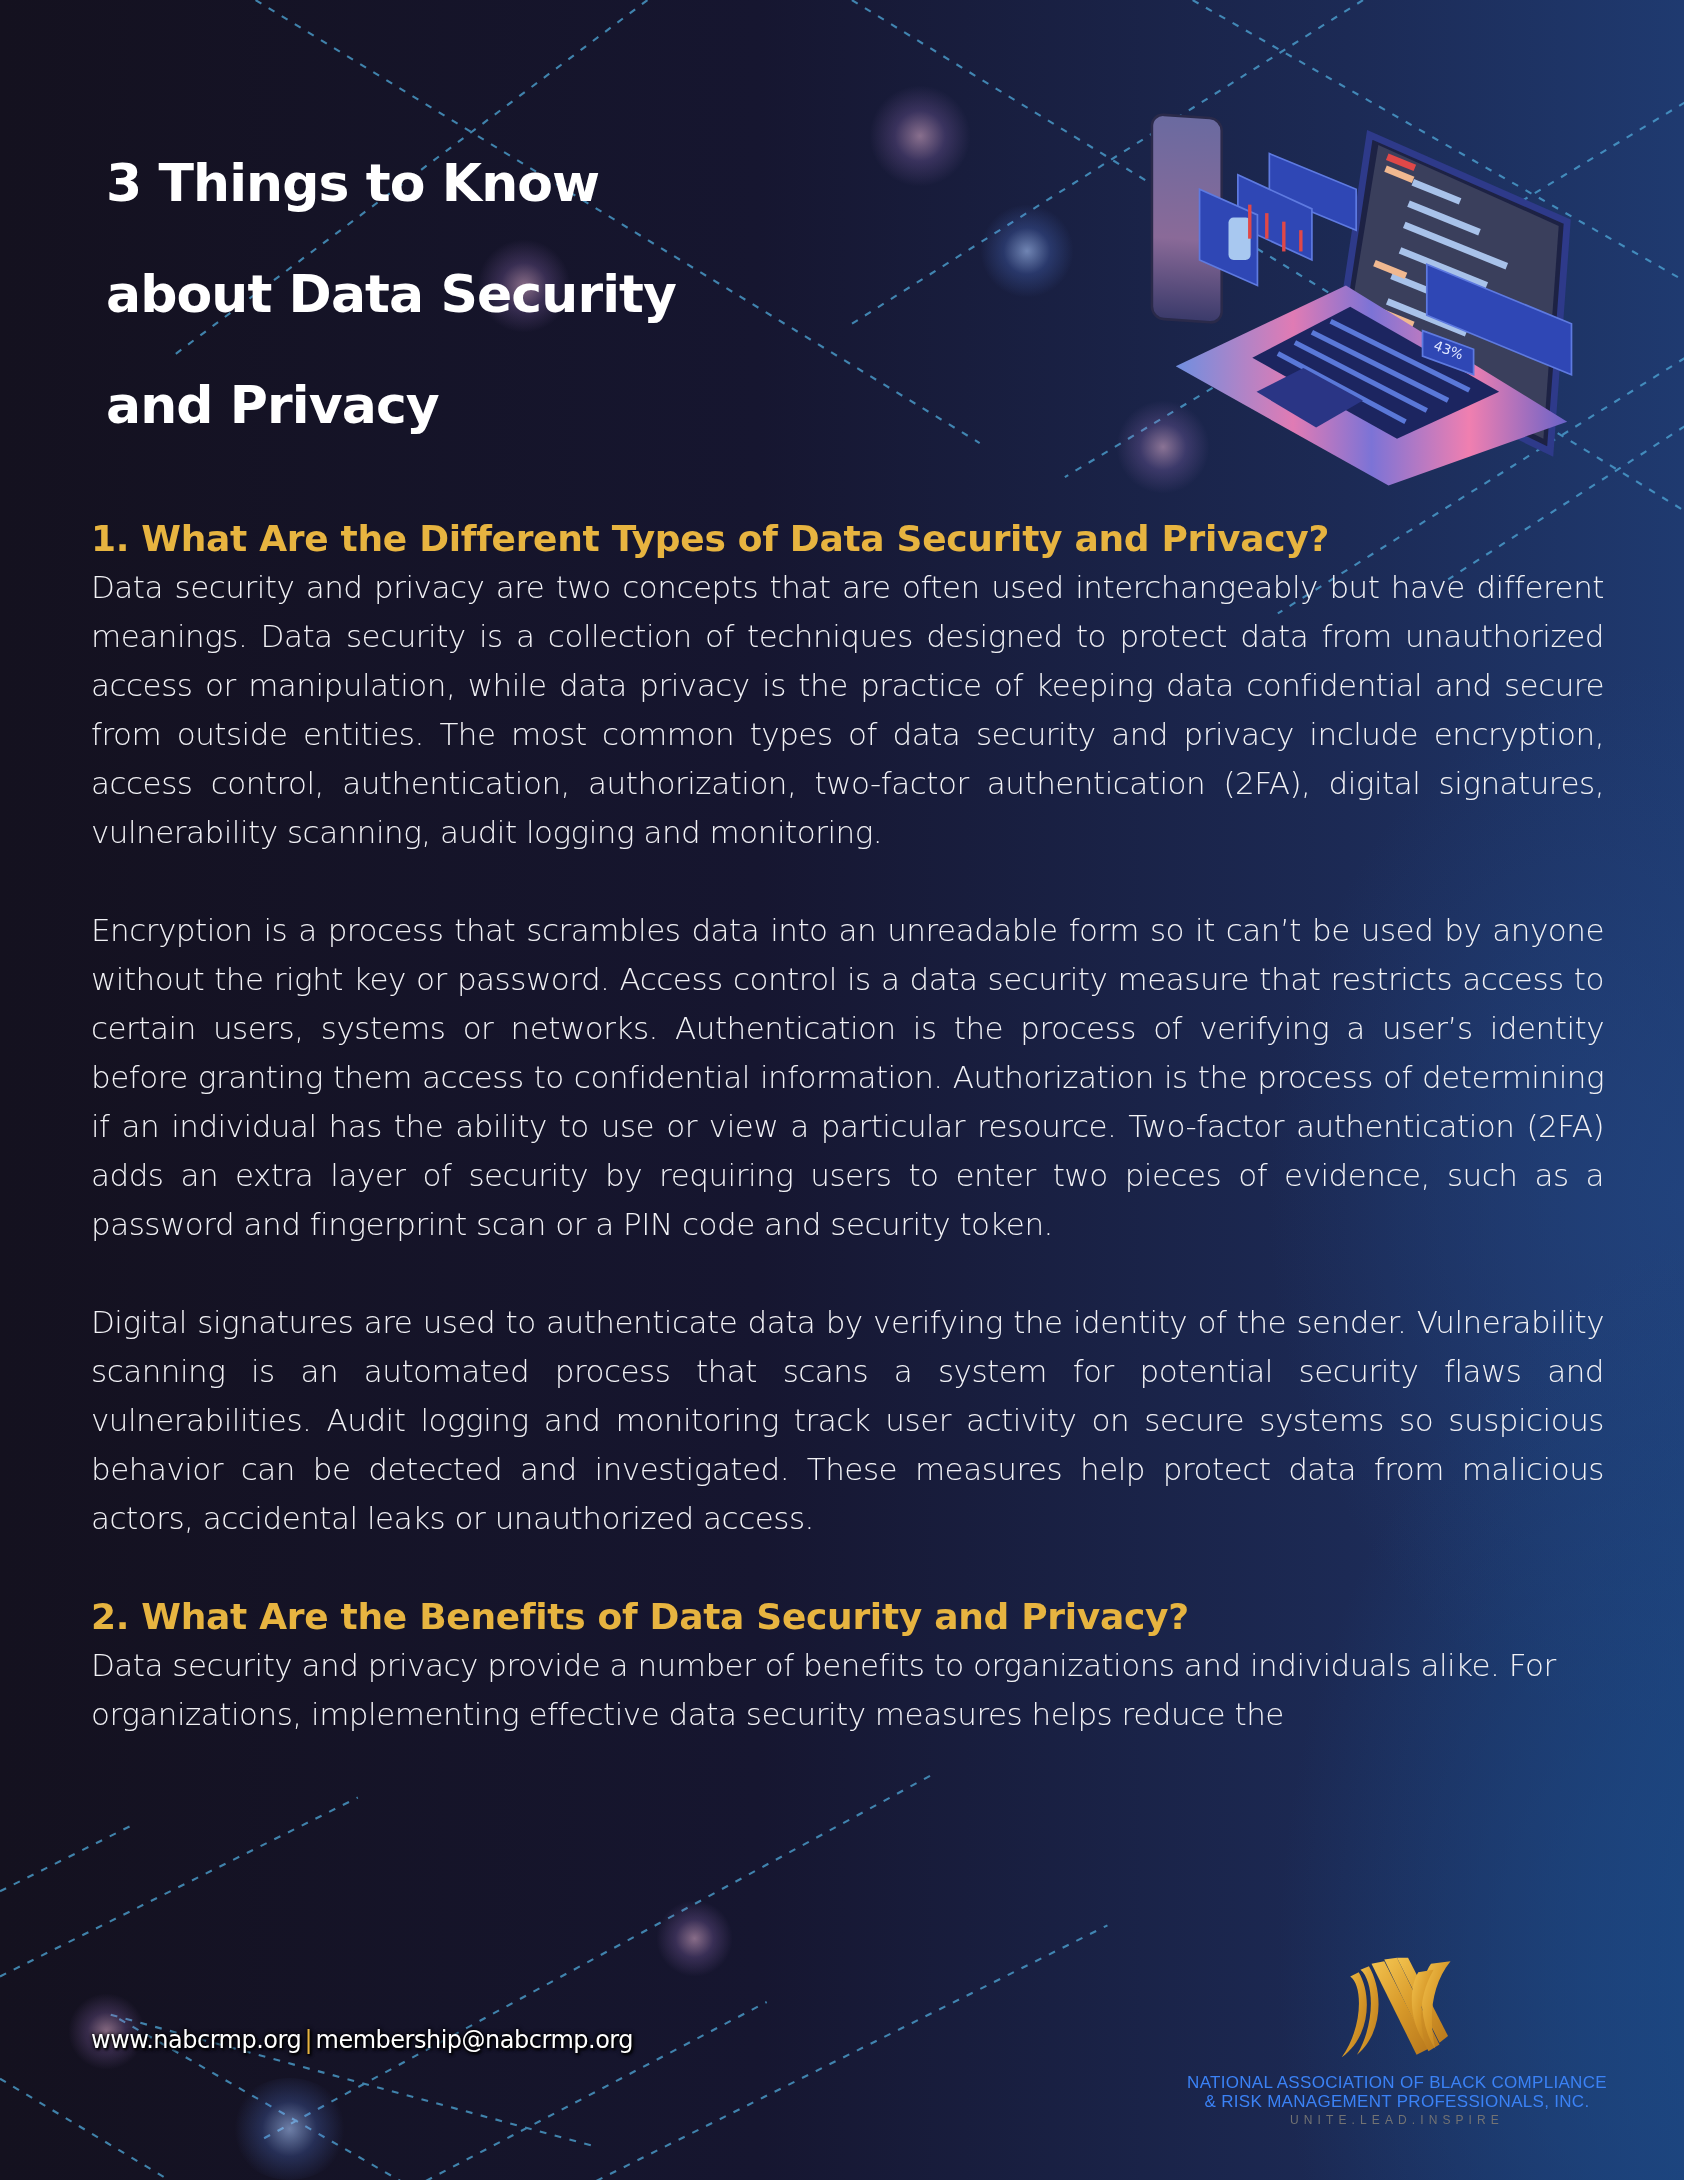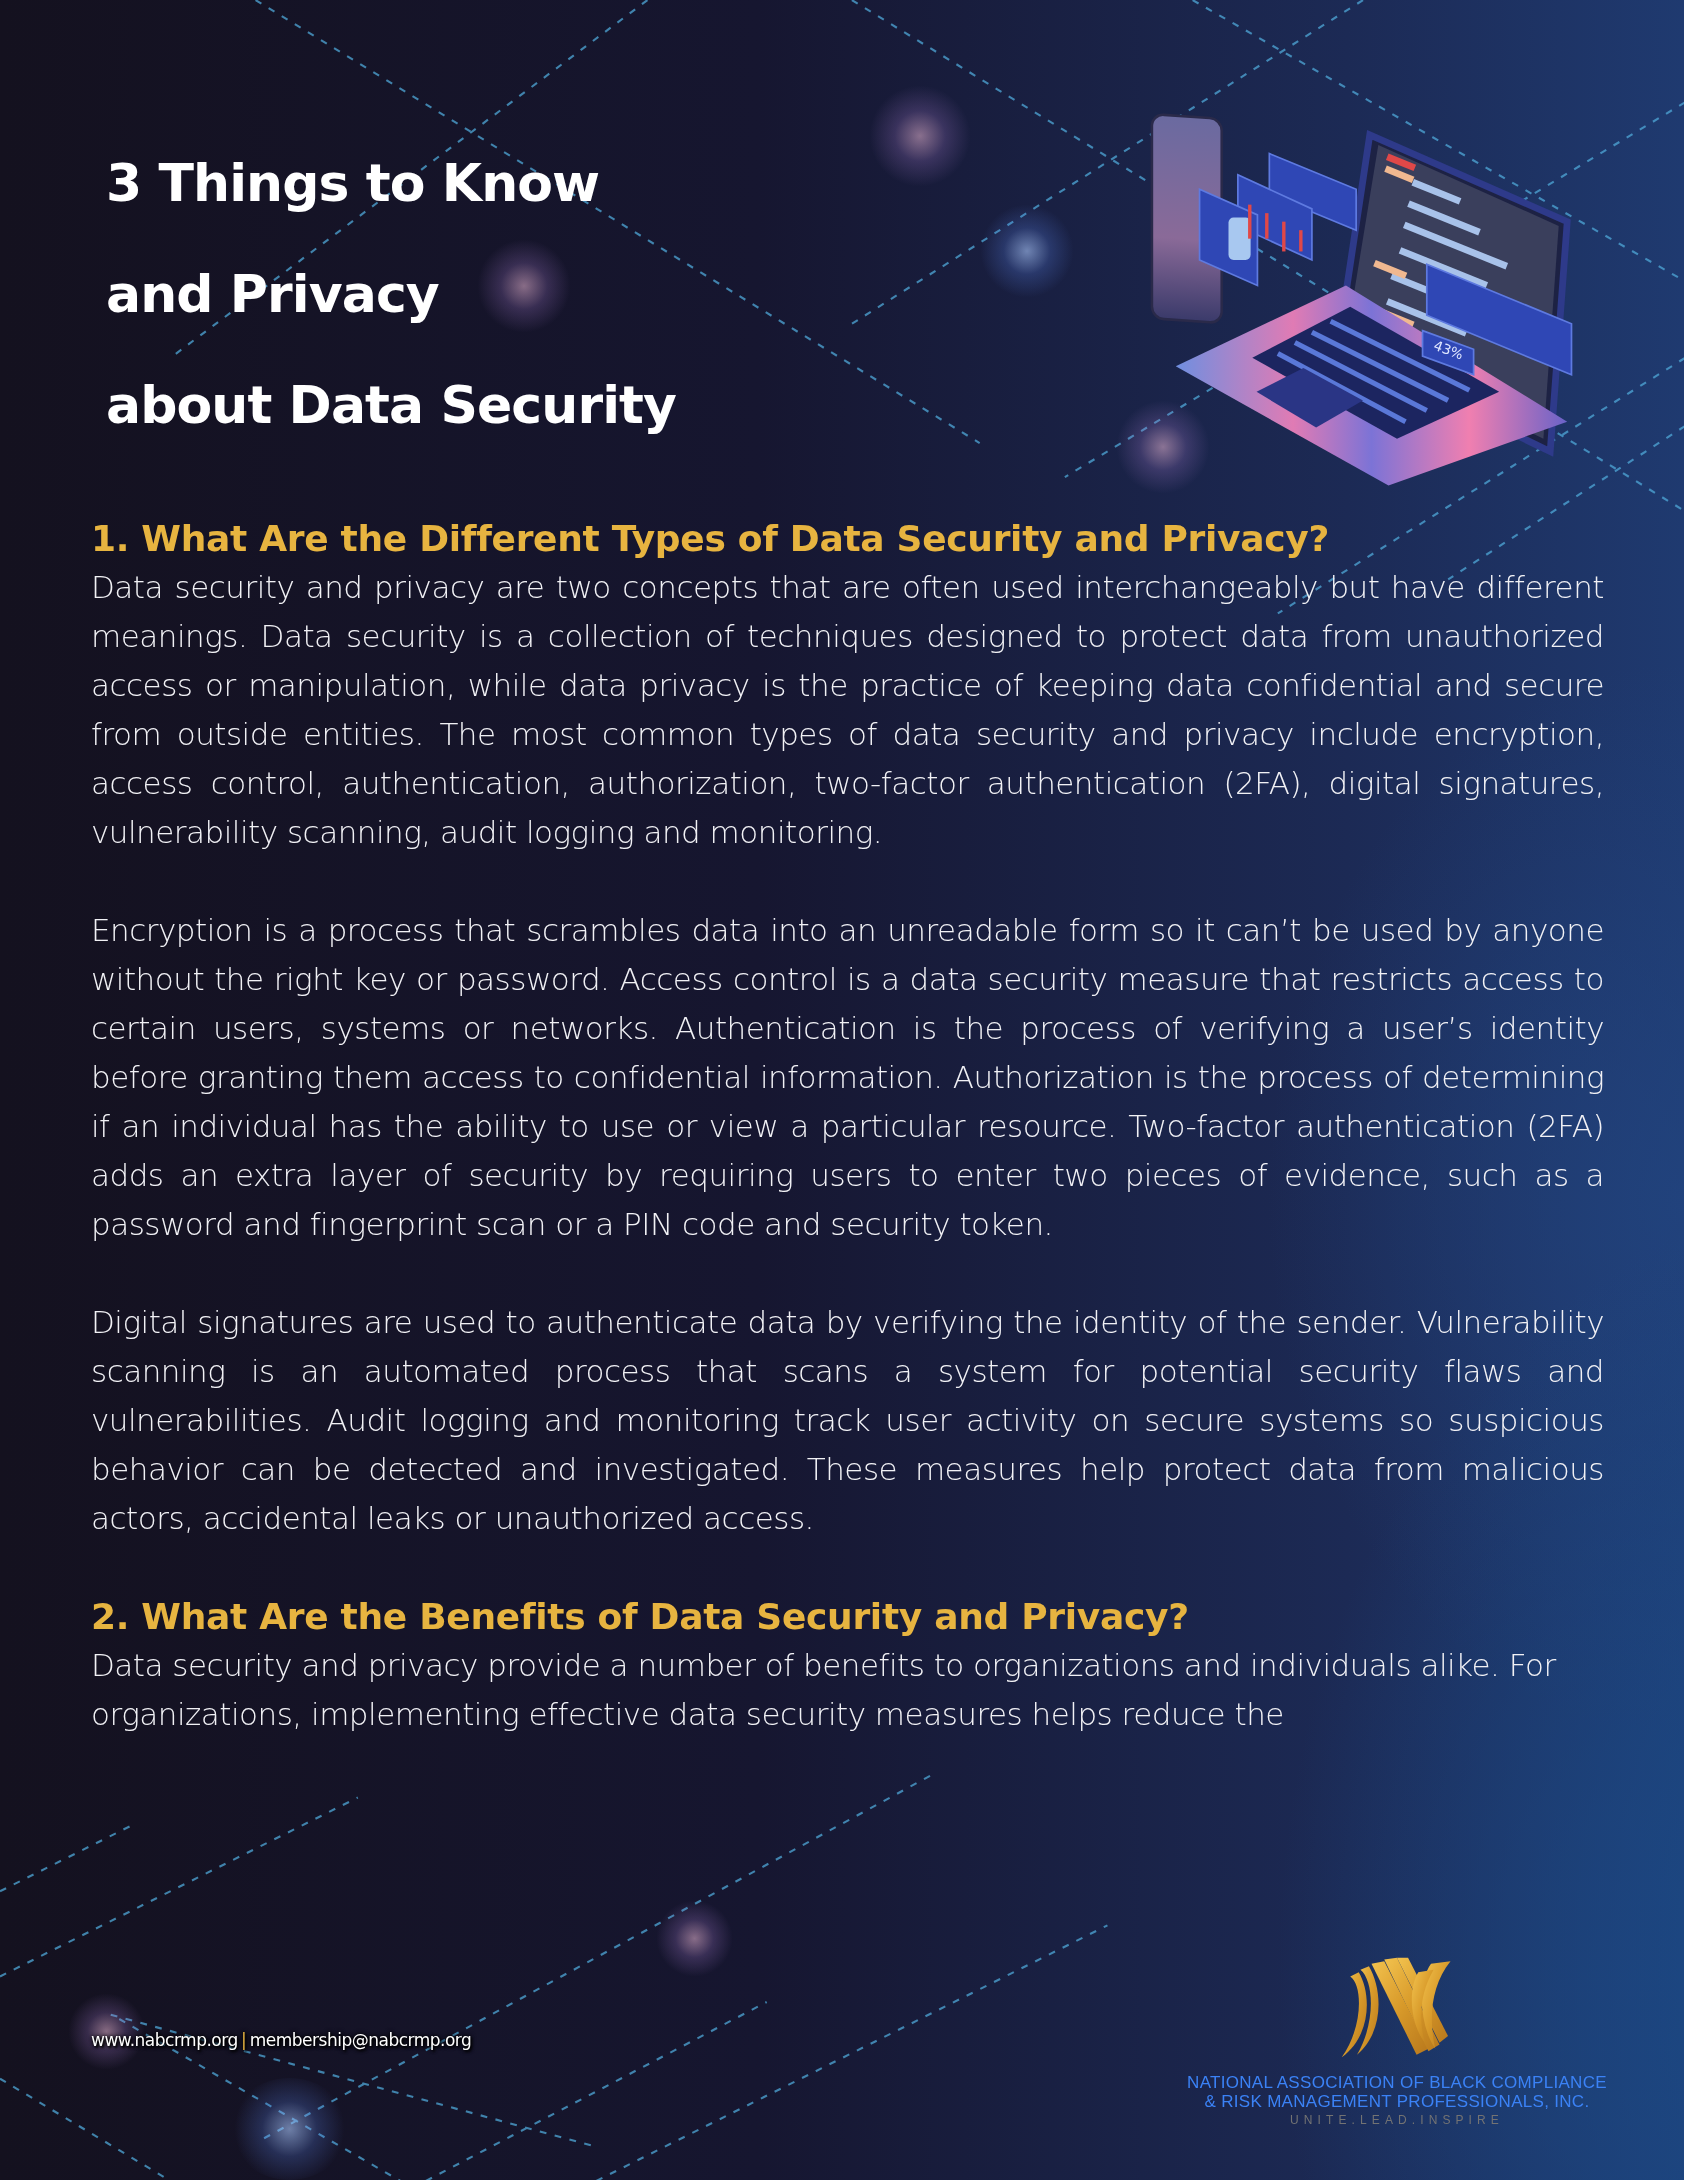--- a/index.html
+++ b/index.html
@@ -51,21 +51,21 @@
   .gap { height: 49px; }
   .footer-left {
     position: absolute; left: 91px; top: 2024px;
     text-shadow: 0 0 3.4px #000, 0 0 5.1px #000, 1.7px 1.7px 2.6px #000;
   }
   .footer-left .workgroup {
     font-family: "DejaVu Sans", sans-serif; font-weight: bold;
     font-size: 25.6px; line-height: 32px; color: #e7b440; letter-spacing: -0.4px;
   }
   .footer-left .contacts {
-    font-family: "DejaVu Sans", sans-serif; font-size: 17px; line-height: 32px;
+    font-family: "DejaVu Sans", sans-serif; font-size: 24px; line-height: 32px;
     color: #ffffff; letter-spacing: -0.5px; text-align: center;
   }
   .footer-left .sep { color: #e7b440; margin: 0 3.4px; }
   .footer-left a { color: #ffffff; text-decoration: none; }
   .logo-block {
     position: absolute; left: 1167px; top: 1951px; width: 460px; text-align: center;
   }
   .logo-mark { width: 128px; height: 119px; margin: 0 auto 3.4px; display: block; }
   .org-name {
     font-family: "Liberation Sans", sans-serif; font-size: 17px; line-height: 19px;
@@ -103,22 +103,22 @@
 <div class="glow" style="left:869px;top:85px;width:102px;height:102px;"></div>
 <div class="glow" style="left:477px;top:239px;width:94px;height:94px;"></div>
 <div class="glow" style="left:1116px;top:400px;width:94px;height:94px;"></div>
 <div class="glow blue" style="left:980px;top:204px;width:94px;height:94px;"></div>
 <div class="glow" style="left:68px;top:1993px;width:77px;height:77px;"></div>
 <div class="glow blue" style="left:230px;top:2078px;width:119px;height:102px;"></div>
 <div class="glow" style="left:656px;top:1900px;width:77px;height:77px;"></div>
 
 <h1 class="title">
   <span>3 Things to Know</span>
+  <span>about Data Security</span>
   <span>and Privacy</span>
-  <span>about Data Security</span>
 </h1>
 
 <svg class="hero" viewBox="0 0 600 470" xmlns="http://www.w3.org/2000/svg">
   <defs>
     <linearGradient id="deck" x1="0" y1="0" x2="1" y2="0">
       <stop offset="0" stop-color="#6f8fe0"></stop>
       <stop offset="0.3" stop-color="#e07bb4"></stop>
       <stop offset="0.5" stop-color="#7c73d6"></stop>
       <stop offset="0.75" stop-color="#f07fb0"></stop>
       <stop offset="1" stop-color="#6a63c8"></stop>

